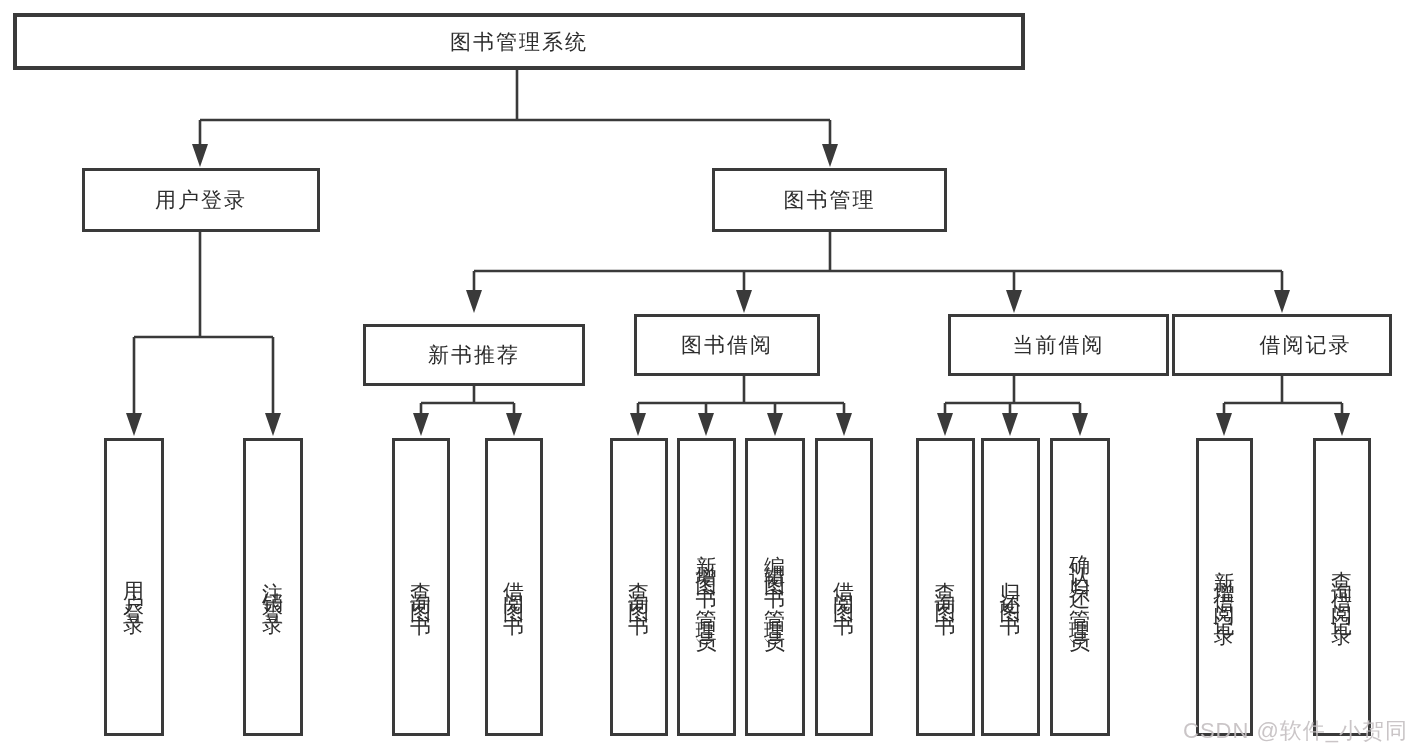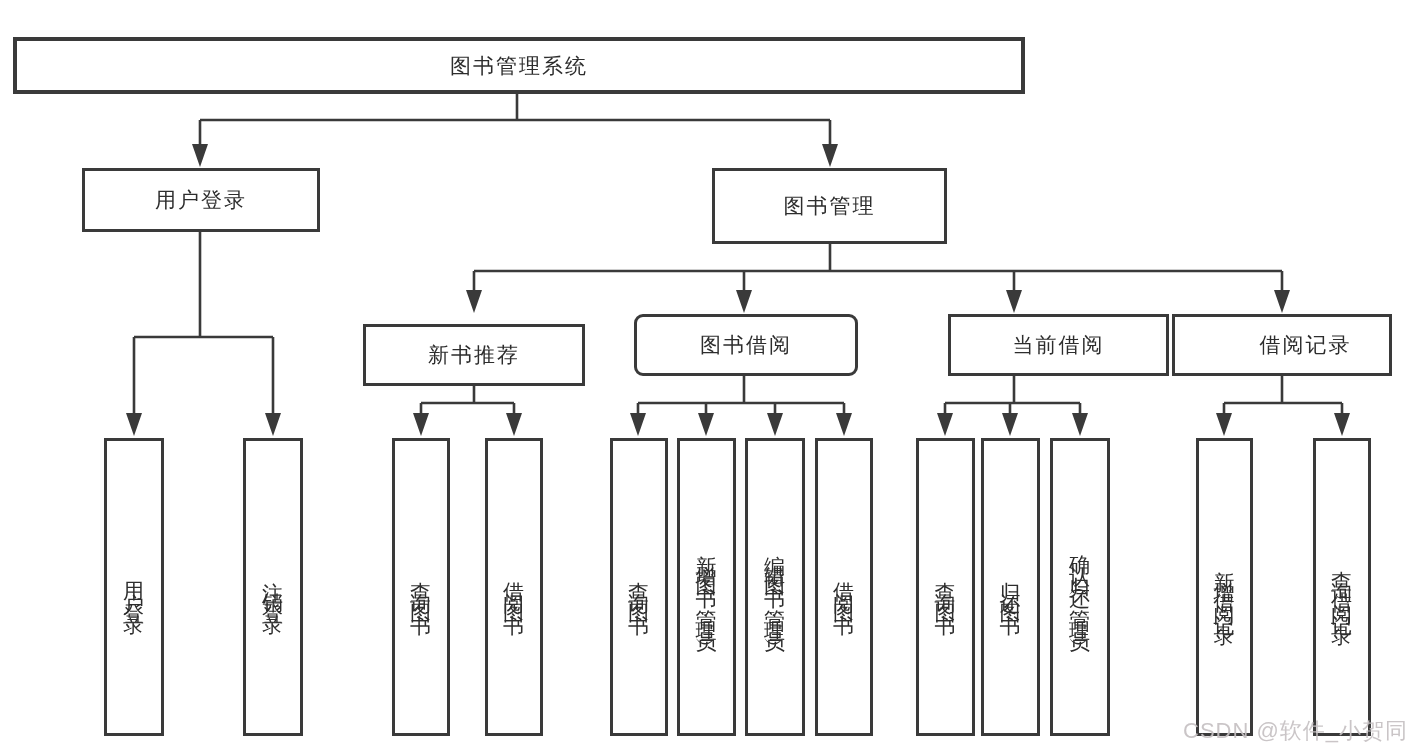--- a/index.html
+++ b/index.html
@@ -77,35 +77,35 @@
     <polygon class="arrow" points="698,413 714,413 706,436"></polygon>
     <polygon class="arrow" points="767,413 783,413 775,436"></polygon>
     <polygon class="arrow" points="836,413 852,413 844,436"></polygon>
     <polygon class="arrow" points="937,413 953,413 945,436"></polygon>
     <polygon class="arrow" points="1002,413 1018,413 1010,436"></polygon>
     <polygon class="arrow" points="1072,413 1088,413 1080,436"></polygon>
     <polygon class="arrow" points="1216,413 1232,413 1224,436"></polygon>
     <polygon class="arrow" points="1334,413 1350,413 1342,436"></polygon>
   </svg>
 
-  <div class="box root" style="left:13px;top:13px;width:1012px;height:57px;margin-top:24px;">
+  <div class="box root" style="left:13px;top:13px;width:1012px;height:57px;">
     <span>图书管理系统</span>
   </div>
 
   <div class="box" style="left:82px;top:168px;width:238px;height:64px;">
     <span>用户登录</span>
   </div>
-  <div class="box" style="left:712px;top:168px;width:235px;height:76px;justify-content:center;">
+  <div class="box" style="left:712px;top:168px;width:235px;height:64px;justify-content:center;">
     <span>图书管理</span>
   </div>
 
   <div class="box" style="left:363px;top:314px;width:222px;height:62px;margin-top:10px;">
     <span>新书推荐</span>
   </div>
-  <div class="box" style="left:634px;top:314px;width:224px;height:62px;border-radius:9px;">
+  <div class="box" style="left:634px;top:314px;width:186px;height:62px;">
     <span>图书借阅</span>
   </div>
   <div class="box" style="left:904px;top:314px;width:221px;height:62px;margin-left:44px;">
     <span>当前借阅</span>
   </div>
   <div class="box" style="left:1172px;top:314px;width:220px;height:62px;padding-left:47px;">
     <span>借阅记录</span>
   </div>
 
   <div class="box leaf" style="left:104px;width:60px;">

